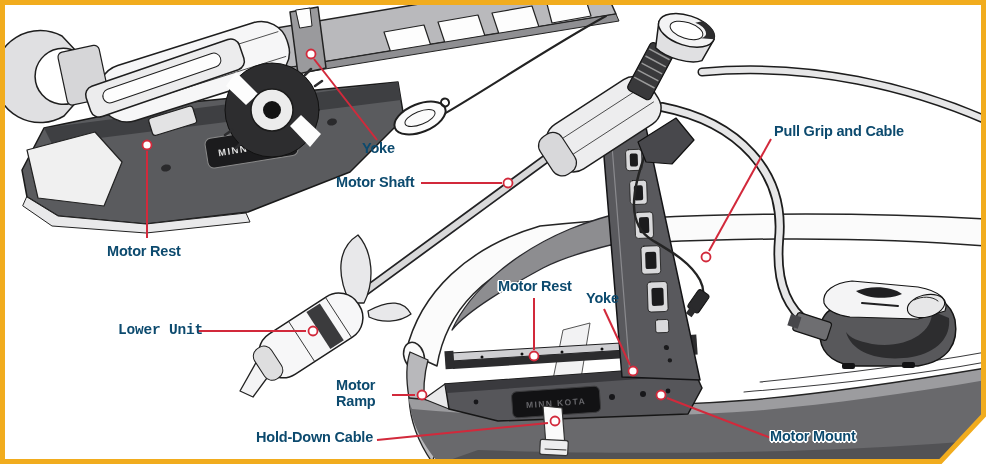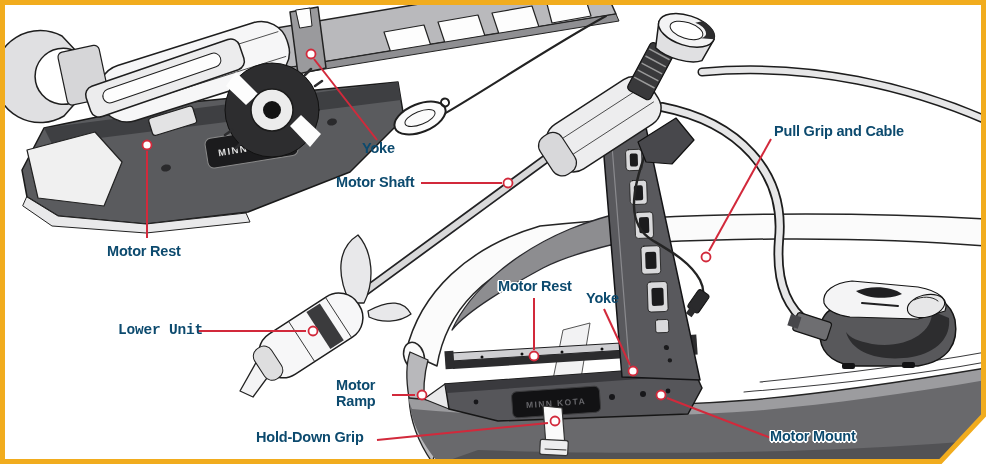--- a/index.html
+++ b/index.html
@@ -274,16 +274,16 @@
 </svg>
 
   <div class="label" style="left:107px;top:244px;">Motor Rest</div>
   <div class="label" style="left:362px;top:141px;">Yoke</div>
   <div class="label" style="left:336px;top:175px;text-align:right;">Motor Shaft</div>
   <div class="label" style="left:118px;top:323px;font-family:Liberation Mono, monospace;">Lower Unit</div>
   <div class="label" style="left:774px;top:124px;">Pull Grip and Cable</div>
   <div class="label outline" style="left:498px;top:279px;">Motor Rest</div>
   <div class="label" style="left:586px;top:291px;">Yoke</div>
   <div class="label wrap" style="left:336px;top:378px;width:50px;">Motor Ramp</div>
-  <div class="label" style="left:256px;top:430px;">Hold-Down Grip</div>
+  <div class="label" style="left:256px;top:430px;">Hold-Down Cable</div>
   <div class="label outline" style="left:770px;top:429px;text-align:right;">Motor Mount</div>
 
 </div>
 
 </body></html>

